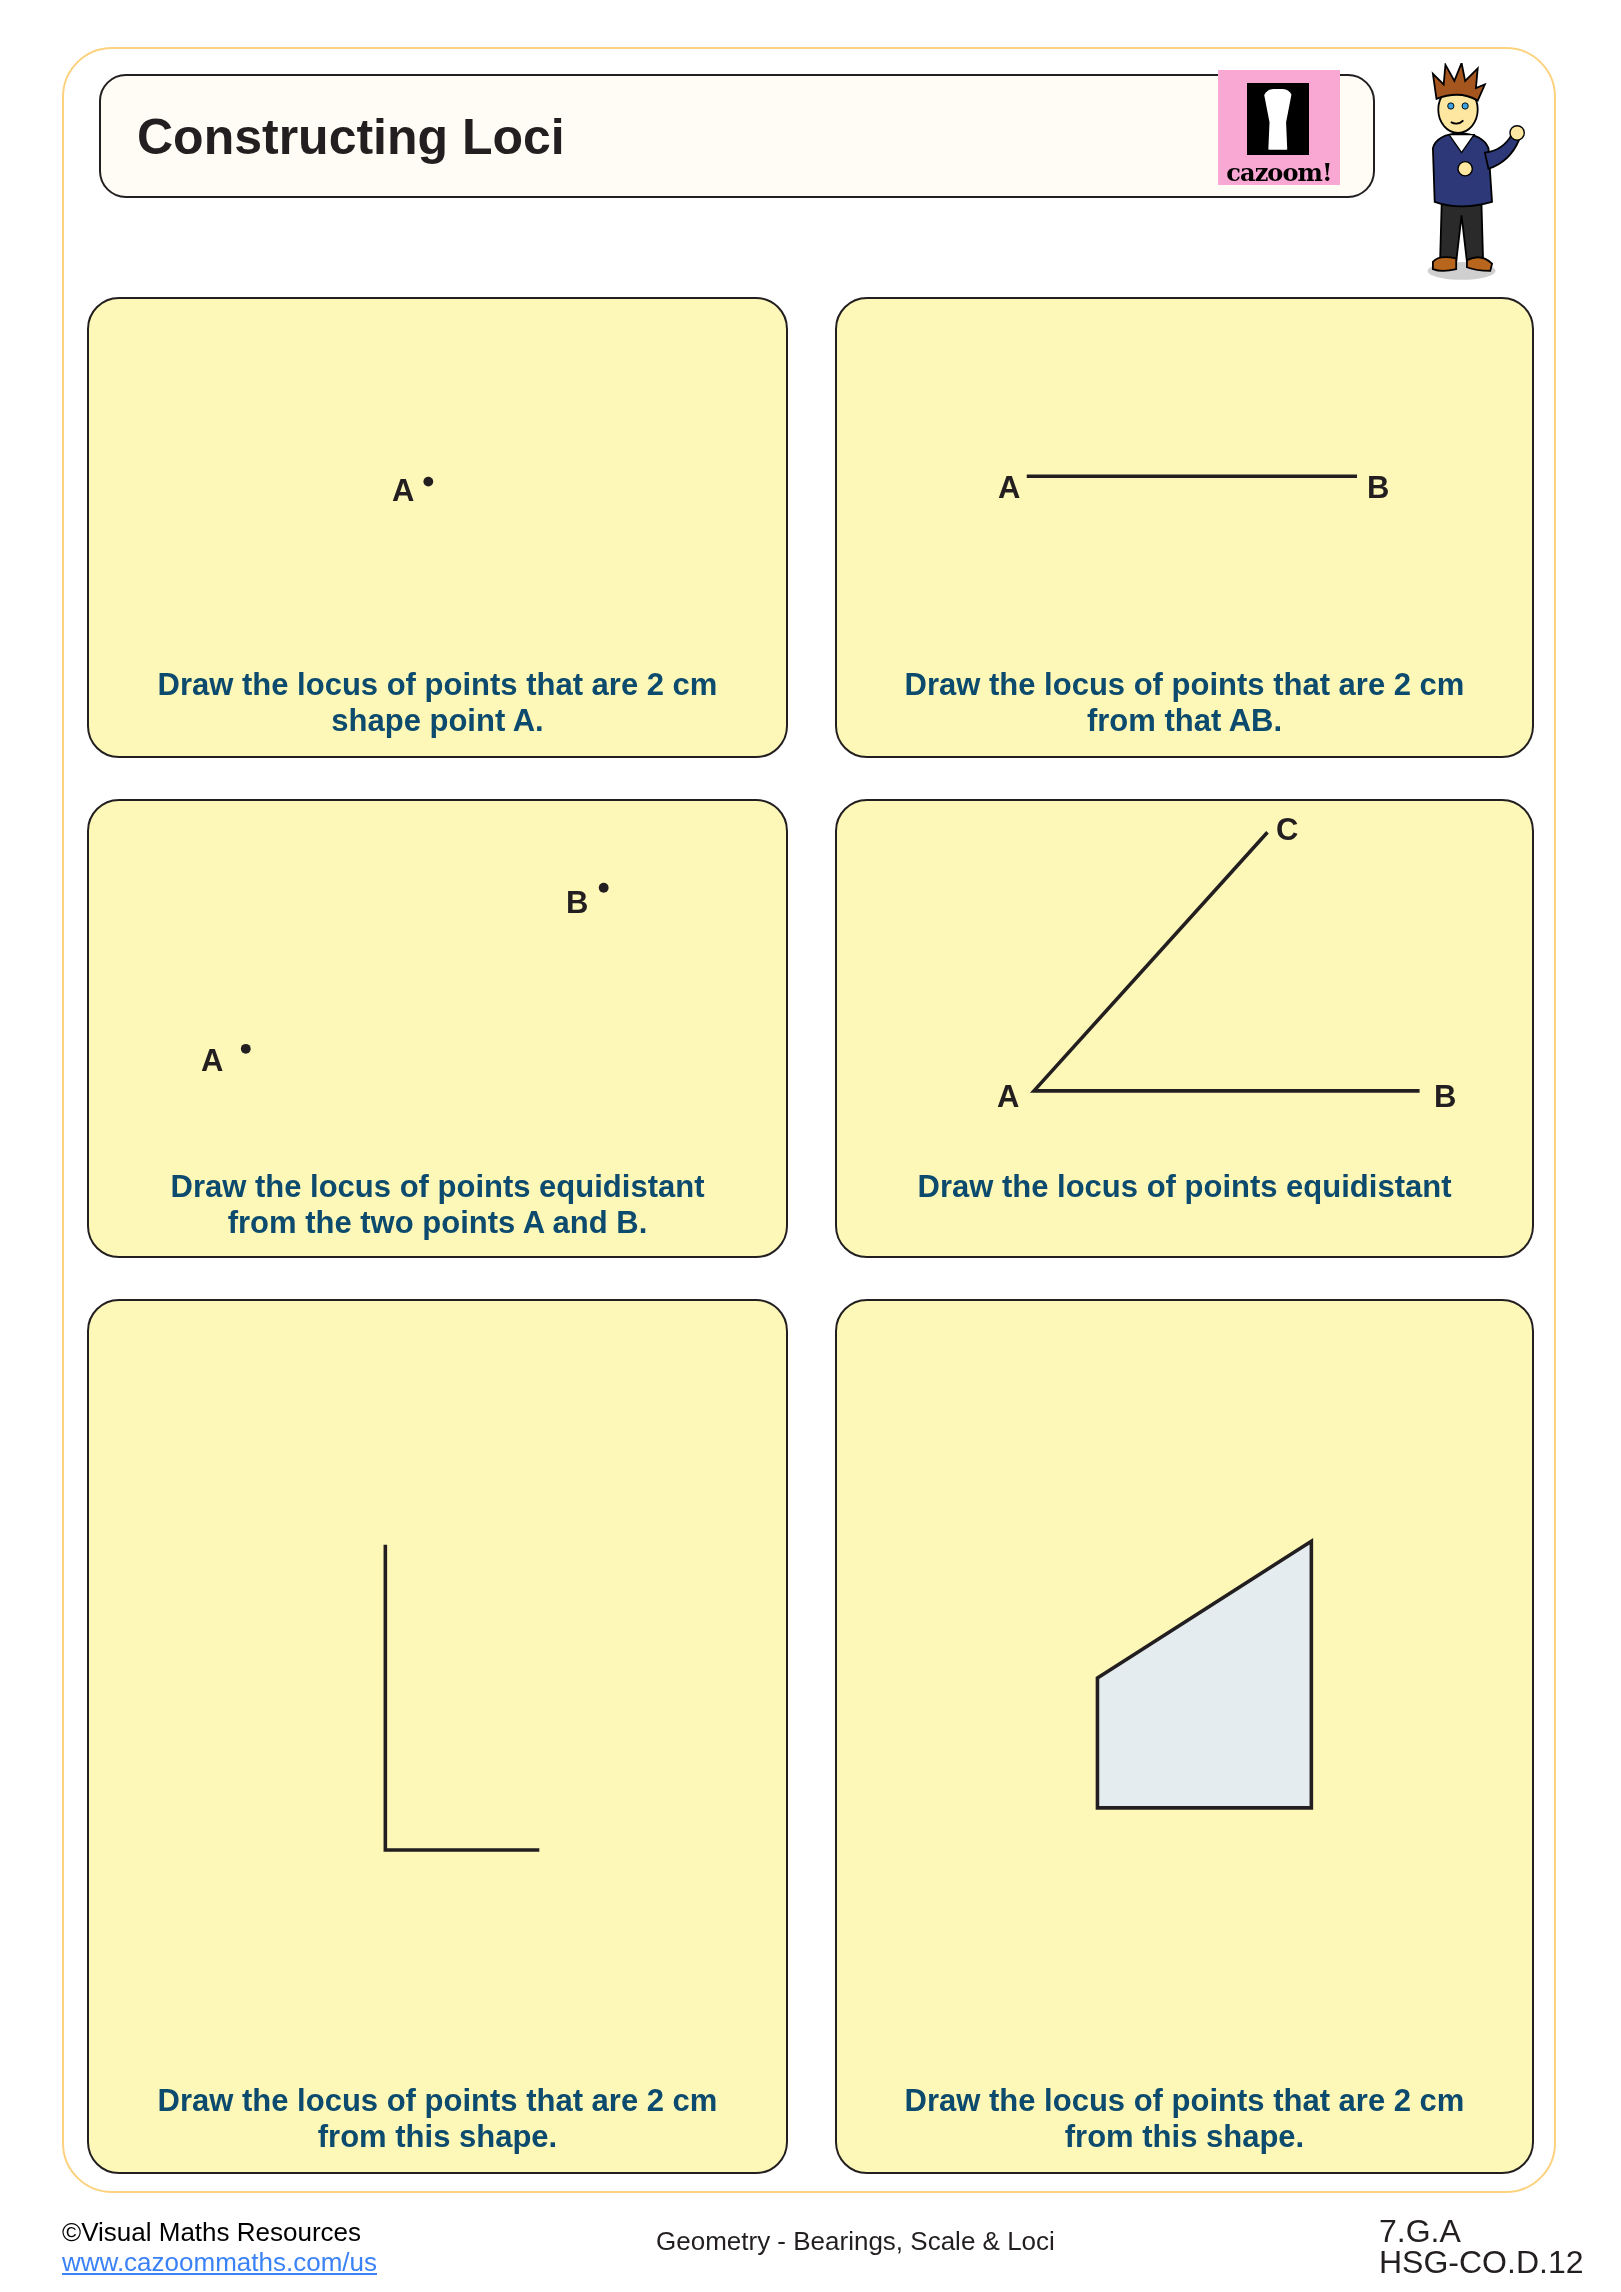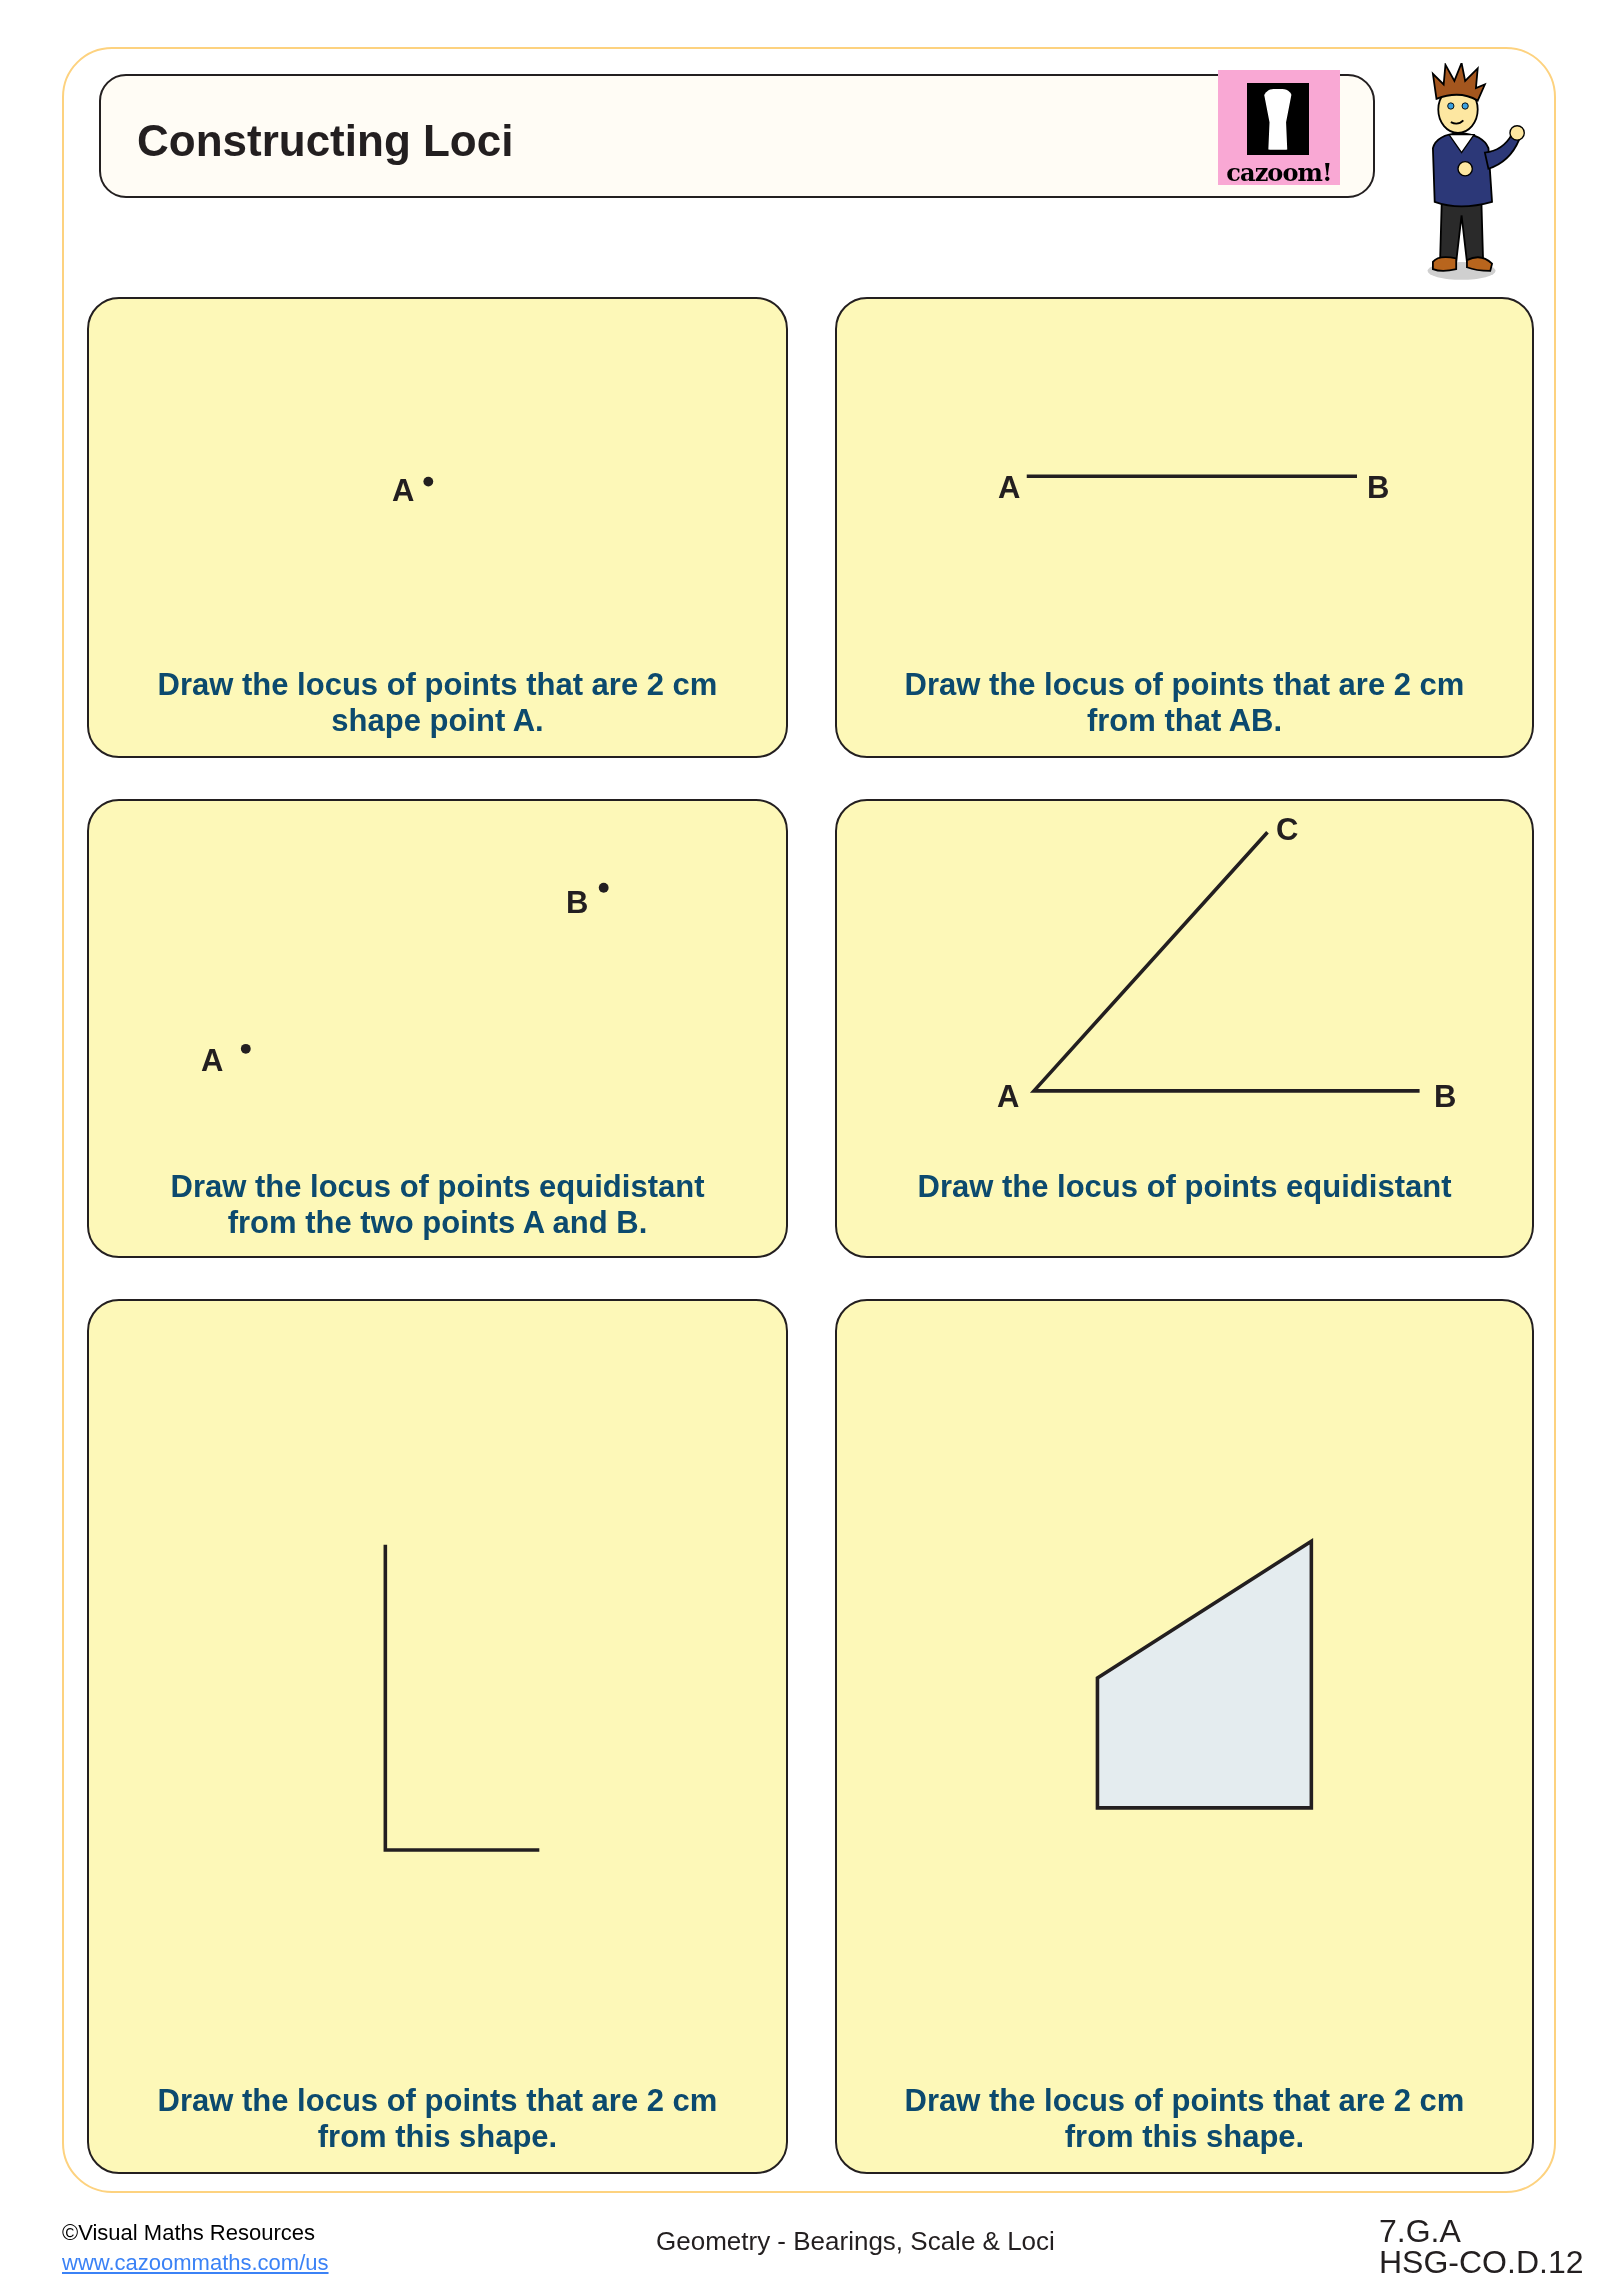--- a/index.html
+++ b/index.html
@@ -1,29 +1,29 @@
 <!DOCTYPE html>
 <html style="font-size:14.3px"><head>
 <meta charset="utf-8">
 <style>
   html, body { margin:0; padding:0; background:#ffffff; }
   body { width:1622px; height:2293px; position:relative; overflow:hidden; font-family:"Liberation Sans", "DejaVu Sans", sans-serif; color:#231f20; }
   .frame { position:absolute; left:62px; top:47px; width:1494px; height:2146px; border:2.7px solid #fdd27f; border-radius:50px; box-sizing:border-box; }
   .title-box { position:absolute; left:99px; top:74px; width:1276px; height:124px; background:#fffcf5; border:2.2px solid #231f20; border-radius:27px; box-sizing:border-box; }
-  .title { position:absolute; left:36px; top:40px; font-size:44px; font-weight:bold; letter-spacing:0px; color:#231f20; white-space:nowrap; }
+  .title { position:absolute; left:36px; top:32px; font-size:50px; font-weight:bold; letter-spacing:0px; color:#231f20; white-space:nowrap; }
   .logo { position:absolute; left:1218px; top:70px; width:122px; height:115px; background:#f9a8d4; }
   .logo-square { position:absolute; left:29px; top:13.4px; width:62px; height:72px; background:#000; }
   .logo-drum { position:absolute; left:16px; top:5.4px; width:29.6px; height:61px; background:#ffffff; border-radius:10.7px 10.7px 7.2px 7.2px; clip-path:polygon(0 0,100% 0,78% 55%,82% 100%,18% 100%,22% 55%); }
   .logo-text { position:absolute; left:0; top:88px; width:122px; text-align:center; font-family:"DejaVu Serif", serif; font-weight:bold; font-size:24px; letter-spacing:-0.9px; color:#000; }
   .mascot { position:absolute; left:1406px; top:63px; width:121px; height:224px; }
   .panel { position:absolute; background:#fdf8b8; border:2.7px solid #231f20; border-radius:32px; box-sizing:border-box; }
   .caption { position:absolute; left:0; width:100%; text-align:center; font-size:31px; font-weight:bold; line-height:36px; color:#0c4a6e; }
   .lbl { position:absolute; font-size:31px; font-weight:bold; color:#231f20; line-height:1; }
   svg.geo { position:absolute; left:0; top:0; overflow:visible; }
-  .footer-left { position:absolute; left:62px; top:2218px; font-size:22px; line-height:29.6px; color:#000; }
+  .footer-left { position:absolute; left:62px; top:2218px; font-size:26px; line-height:29.6px; color:#000; }
   .footer-link { color:#3b82f6; text-decoration:underline; }
   .footer-center { position:absolute; left:656px; top:2226px; font-size:26px; color:#231f20;text-align:right; }
   .footer-right { position:absolute; left:1379px; top:2216px; font-size:32px; line-height:31px; color:#231f20; }
 </style>
 </head>
 <body>
 
 <div class="frame"></div>
 
 <div class="title-box">

